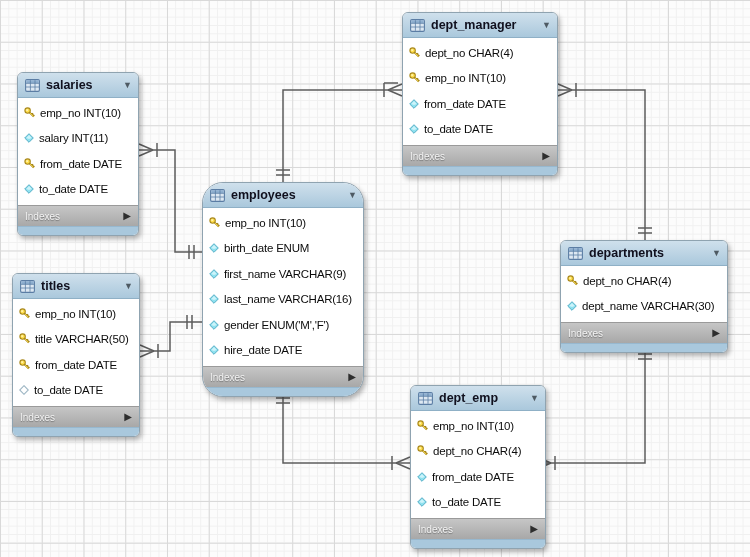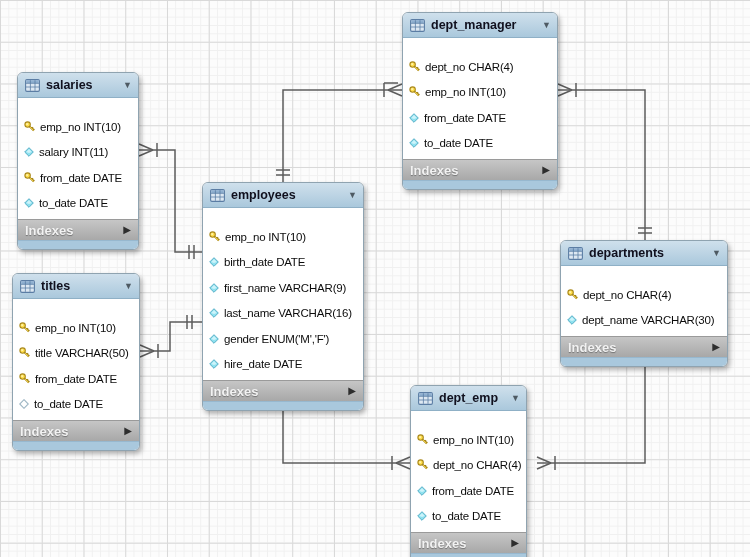--- a/index.html
+++ b/index.html
@@ -59,21 +59,21 @@
     color: #10101e;
     white-space: nowrap;
     flex: 1 1 auto;
   }
   .collapse-arrow {
     font-size: 9px;
     color: #4e5a63;
     flex: 0 0 auto;
     line-height: 1;
   }
-  .tbl-body { background: #ffffff; padding: 16px 0 3px 0; }
+  .tbl-body { background: #ffffff; padding: 2px 0 3px 0; }
   .tbl-row {
     height: 25.5px;
     display: flex;
     align-items: center;
     gap: 5px;
     padding-left: 6px;
     box-sizing: border-box;
     white-space: nowrap;
   }
   .tbl-row .cicon { display: flex; align-items: center; flex: 0 0 auto; }
@@ -83,22 +83,22 @@
     height: 21px;
     display: flex;
     align-items: center;
     justify-content: space-between;
     padding: 0 7px;
     background: linear-gradient(#c6c6c6, #a8a8a8);
     border-top: 1px solid #9a9a9a;
     box-sizing: border-box;
   }
   .tbl-indexes .idx-label {
-    font-size: 13px;
-    font-weight: bold;
+    font-size: 10px;
+    font-weight: normal;
     color: #f2f2f2;
     text-shadow: 0 1px 1px rgba(0,0,0,0.35);
   }
   .tbl-indexes .expand-arrow {
     font-size: 10px;
     color: #2e2e2e;
     line-height: 1;
   }
   .tbl-footer {
     height: 8px;
@@ -263,21 +263,21 @@
             </span>
             <span class="col-text">to_date DATE</span>
           </div>
         </div>
         <div class="tbl-indexes">
           <span class="idx-label">Indexes</span>
           <span class="expand-arrow">▶</span>
         </div>
         <div class="tbl-footer"></div>
       </div>
-      <div class="tbl" style="left: 202px; top: 182px; width: 162px;">
+      <div class="tbl" style="left: 202px; top: 182px; width: 162px; border-radius: 21px;">
         <div class="tbl-header">
           <span class="hicon">
             <svg width="15" height="13" viewBox="0 0 15 13">
               <rect x="0.6" y="0.6" width="13.8" height="11.8" rx="1.3" fill="#dde8f2" stroke="#5b7da4" stroke-width="1.1"></rect>
               <rect x="1.2" y="1.2" width="12.6" height="3" fill="#8fb0d0"></rect>
               <line x1="5.4" y1="1.2" x2="5.4" y2="11.8" stroke="#5b7da4" stroke-width="0.8"></line>
               <line x1="10" y1="1.2" x2="10" y2="11.8" stroke="#5b7da4" stroke-width="0.8"></line>
               <line x1="1" y1="4.3" x2="14" y2="4.3" stroke="#5b7da4" stroke-width="0.8"></line>
               <line x1="1" y1="8" x2="14" y2="8" stroke="#5b7da4" stroke-width="0.8"></line>
             </svg>
@@ -297,21 +297,21 @@
             </span>
             <span class="col-text">emp_no INT(10)</span>
           </div>
           <div class="tbl-row">
             <span class="cicon">
               <svg width="10" height="10" viewBox="0 0 10 10">
                 <polygon points="5,0.7 9.3,5 5,9.3 0.7,5" fill="#8ee1ef" stroke="#55adc5" stroke-width="1"></polygon>
                 <polygon points="5,2.1 7.7,5 5,6.1 2.3,5" fill="#cdf3fa"></polygon>
               </svg>
             </span>
-            <span class="col-text">birth_date DATE</span>
+            <span class="col-text">birth_date ENUM</span>
           </div>
           <div class="tbl-row">
             <span class="cicon">
               <svg width="10" height="10" viewBox="0 0 10 10">
                 <polygon points="5,0.7 9.3,5 5,9.3 0.7,5" fill="#8ee1ef" stroke="#55adc5" stroke-width="1"></polygon>
                 <polygon points="5,2.1 7.7,5 5,6.1 2.3,5" fill="#cdf3fa"></polygon>
               </svg>
             </span>
             <span class="col-text">first_name VARCHAR(9)</span>
           </div>
@@ -448,21 +448,21 @@
             </span>
             <span class="col-text">dept_name VARCHAR(30)</span>
           </div>
         </div>
         <div class="tbl-indexes">
           <span class="idx-label">Indexes</span>
           <span class="expand-arrow">▶</span>
         </div>
         <div class="tbl-footer"></div>
       </div>
-      <div class="tbl" style="left: 410px; top: 385px; width: 117px;">
+      <div class="tbl" style="left: 410px; top: 385px; width: 136px;">
         <div class="tbl-header">
           <span class="hicon">
             <svg width="15" height="13" viewBox="0 0 15 13">
               <rect x="0.6" y="0.6" width="13.8" height="11.8" rx="1.3" fill="#dde8f2" stroke="#5b7da4" stroke-width="1.1"></rect>
               <rect x="1.2" y="1.2" width="12.6" height="3" fill="#8fb0d0"></rect>
               <line x1="5.4" y1="1.2" x2="5.4" y2="11.8" stroke="#5b7da4" stroke-width="0.8"></line>
               <line x1="10" y1="1.2" x2="10" y2="11.8" stroke="#5b7da4" stroke-width="0.8"></line>
               <line x1="1" y1="4.3" x2="14" y2="4.3" stroke="#5b7da4" stroke-width="0.8"></line>
               <line x1="1" y1="8" x2="14" y2="8" stroke="#5b7da4" stroke-width="0.8"></line>
             </svg>

